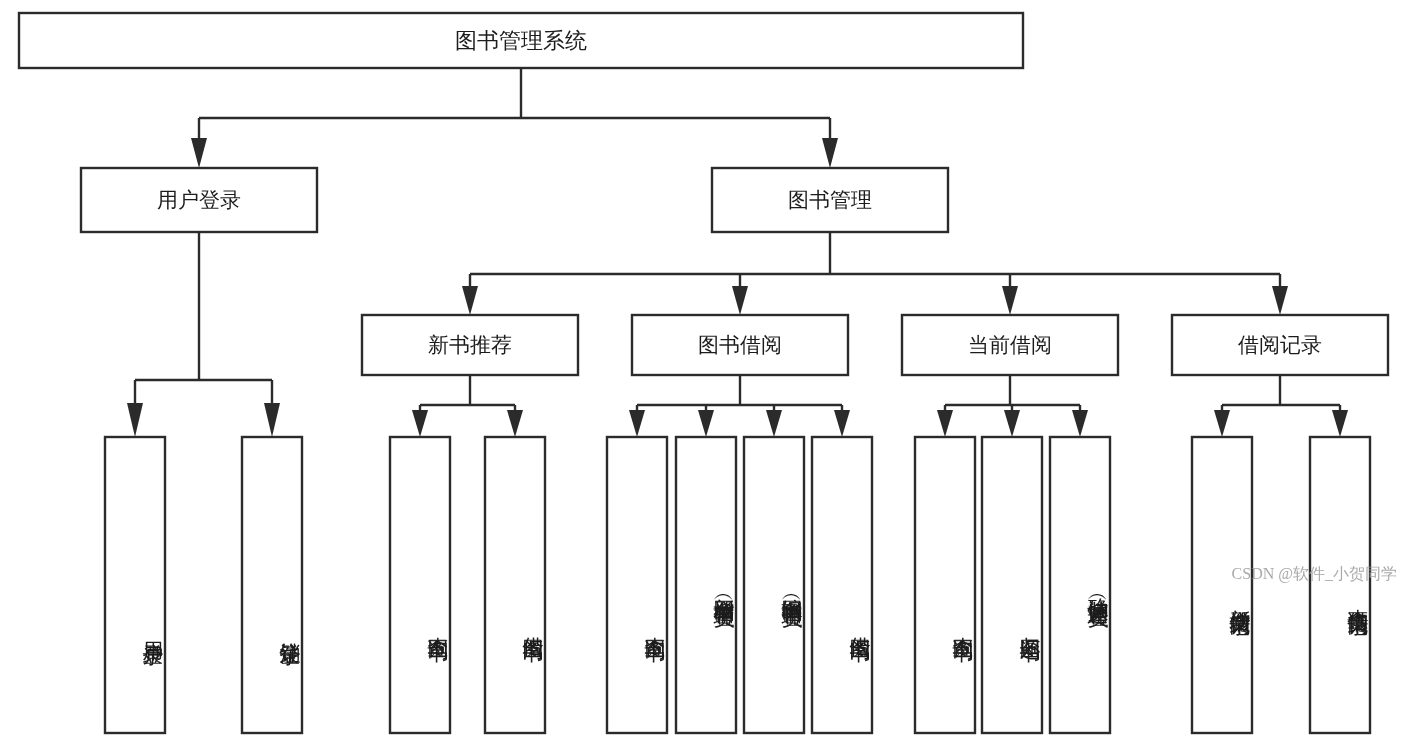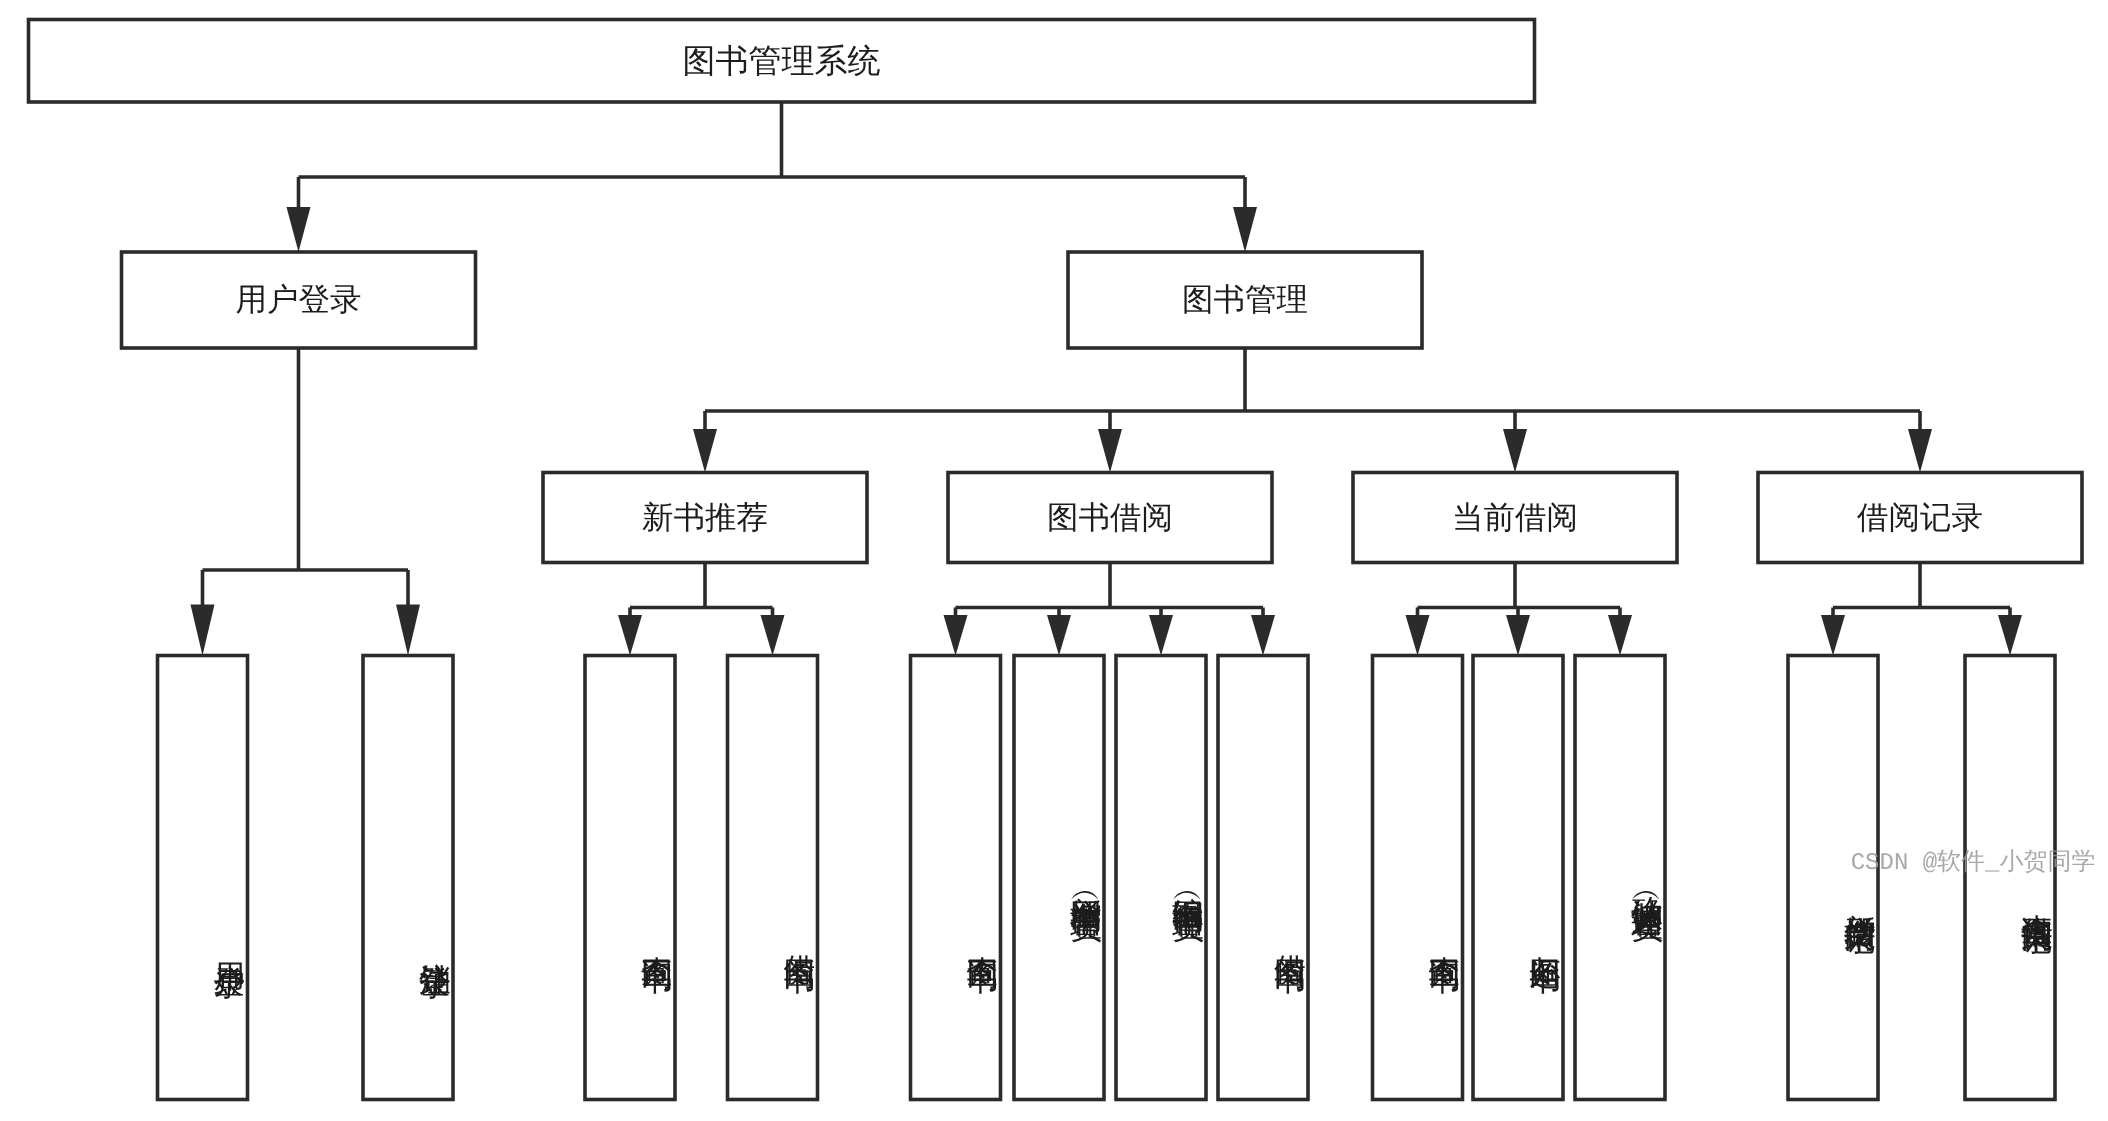--- a/index.html
+++ b/index.html
@@ -63,21 +63,21 @@
     line-height: 1.18;
     color: #1c1c1c;
     letter-spacing: 1.5px;
     white-space: nowrap;
     user-select: none;
   }
   #watermark {
     position: absolute;
     right: 8px;
     bottom: 4px;
-    font-family: Liberation Mono, monospace;
+    font-family: Liberation Serif, serif;
     font-size: 16px;
     color: #9a9a9a;
     opacity: 0.85;
     white-space: nowrap;
     pointer-events: none;
   }
 </style>
 </head>
 <body>
 

